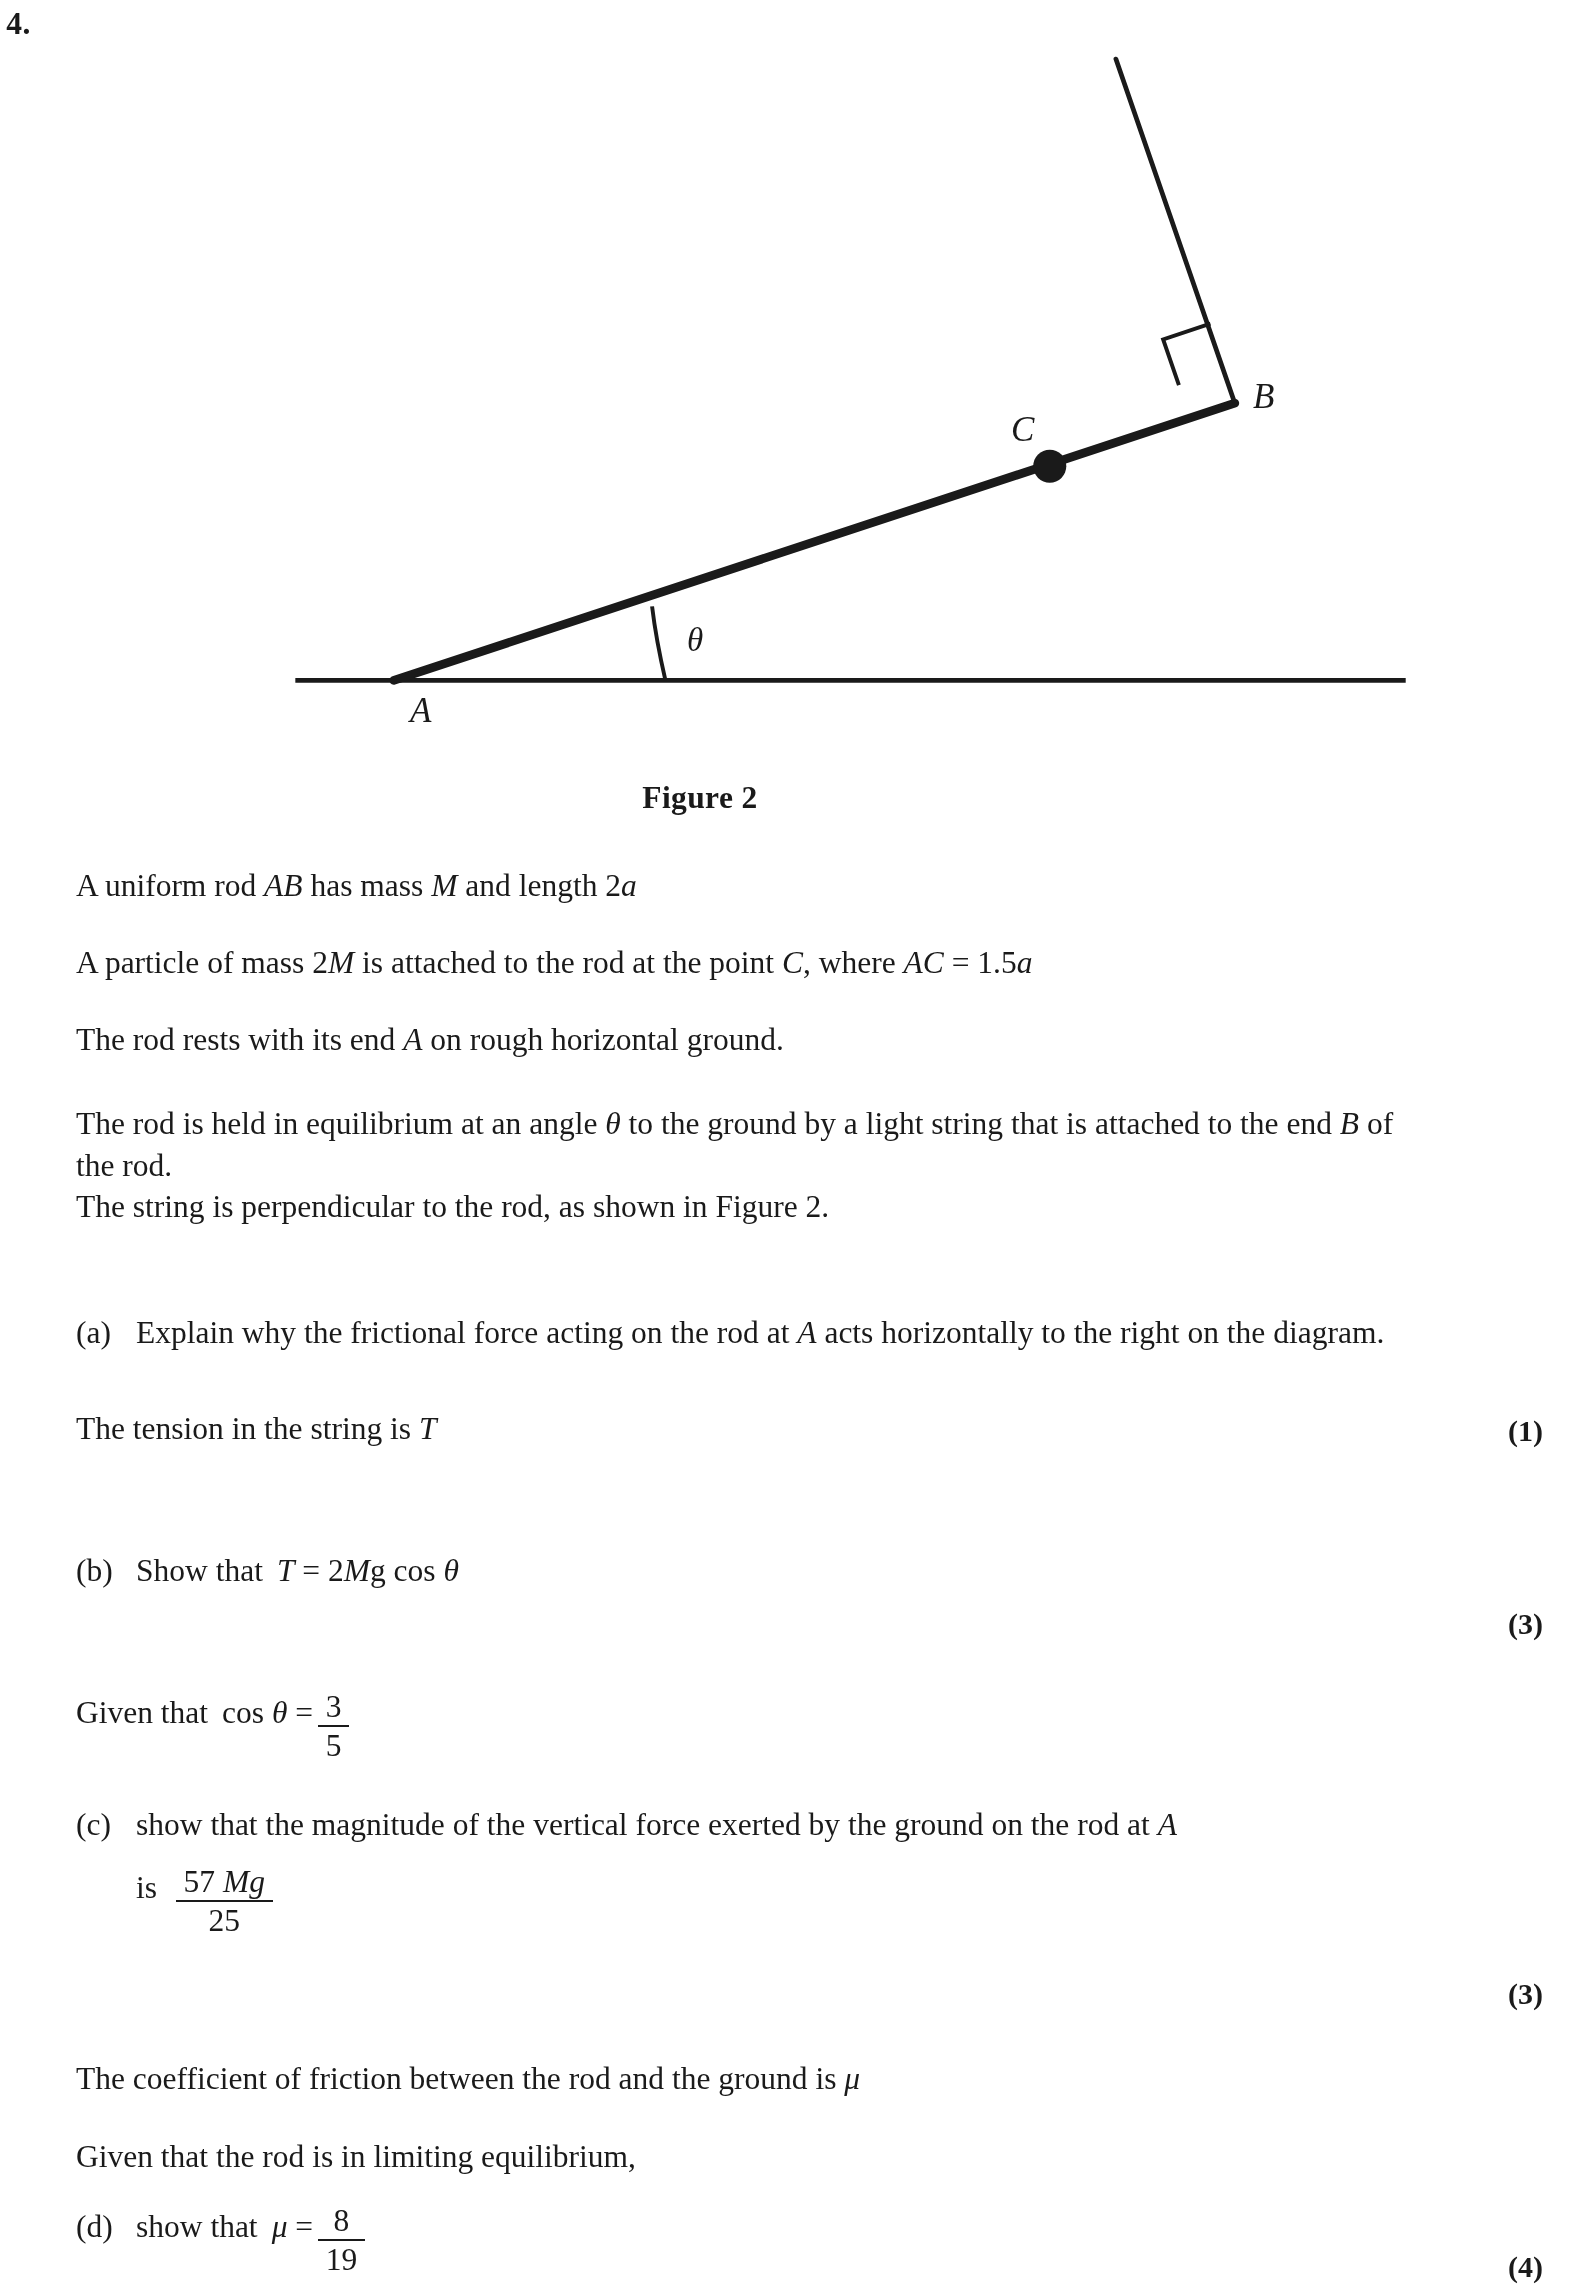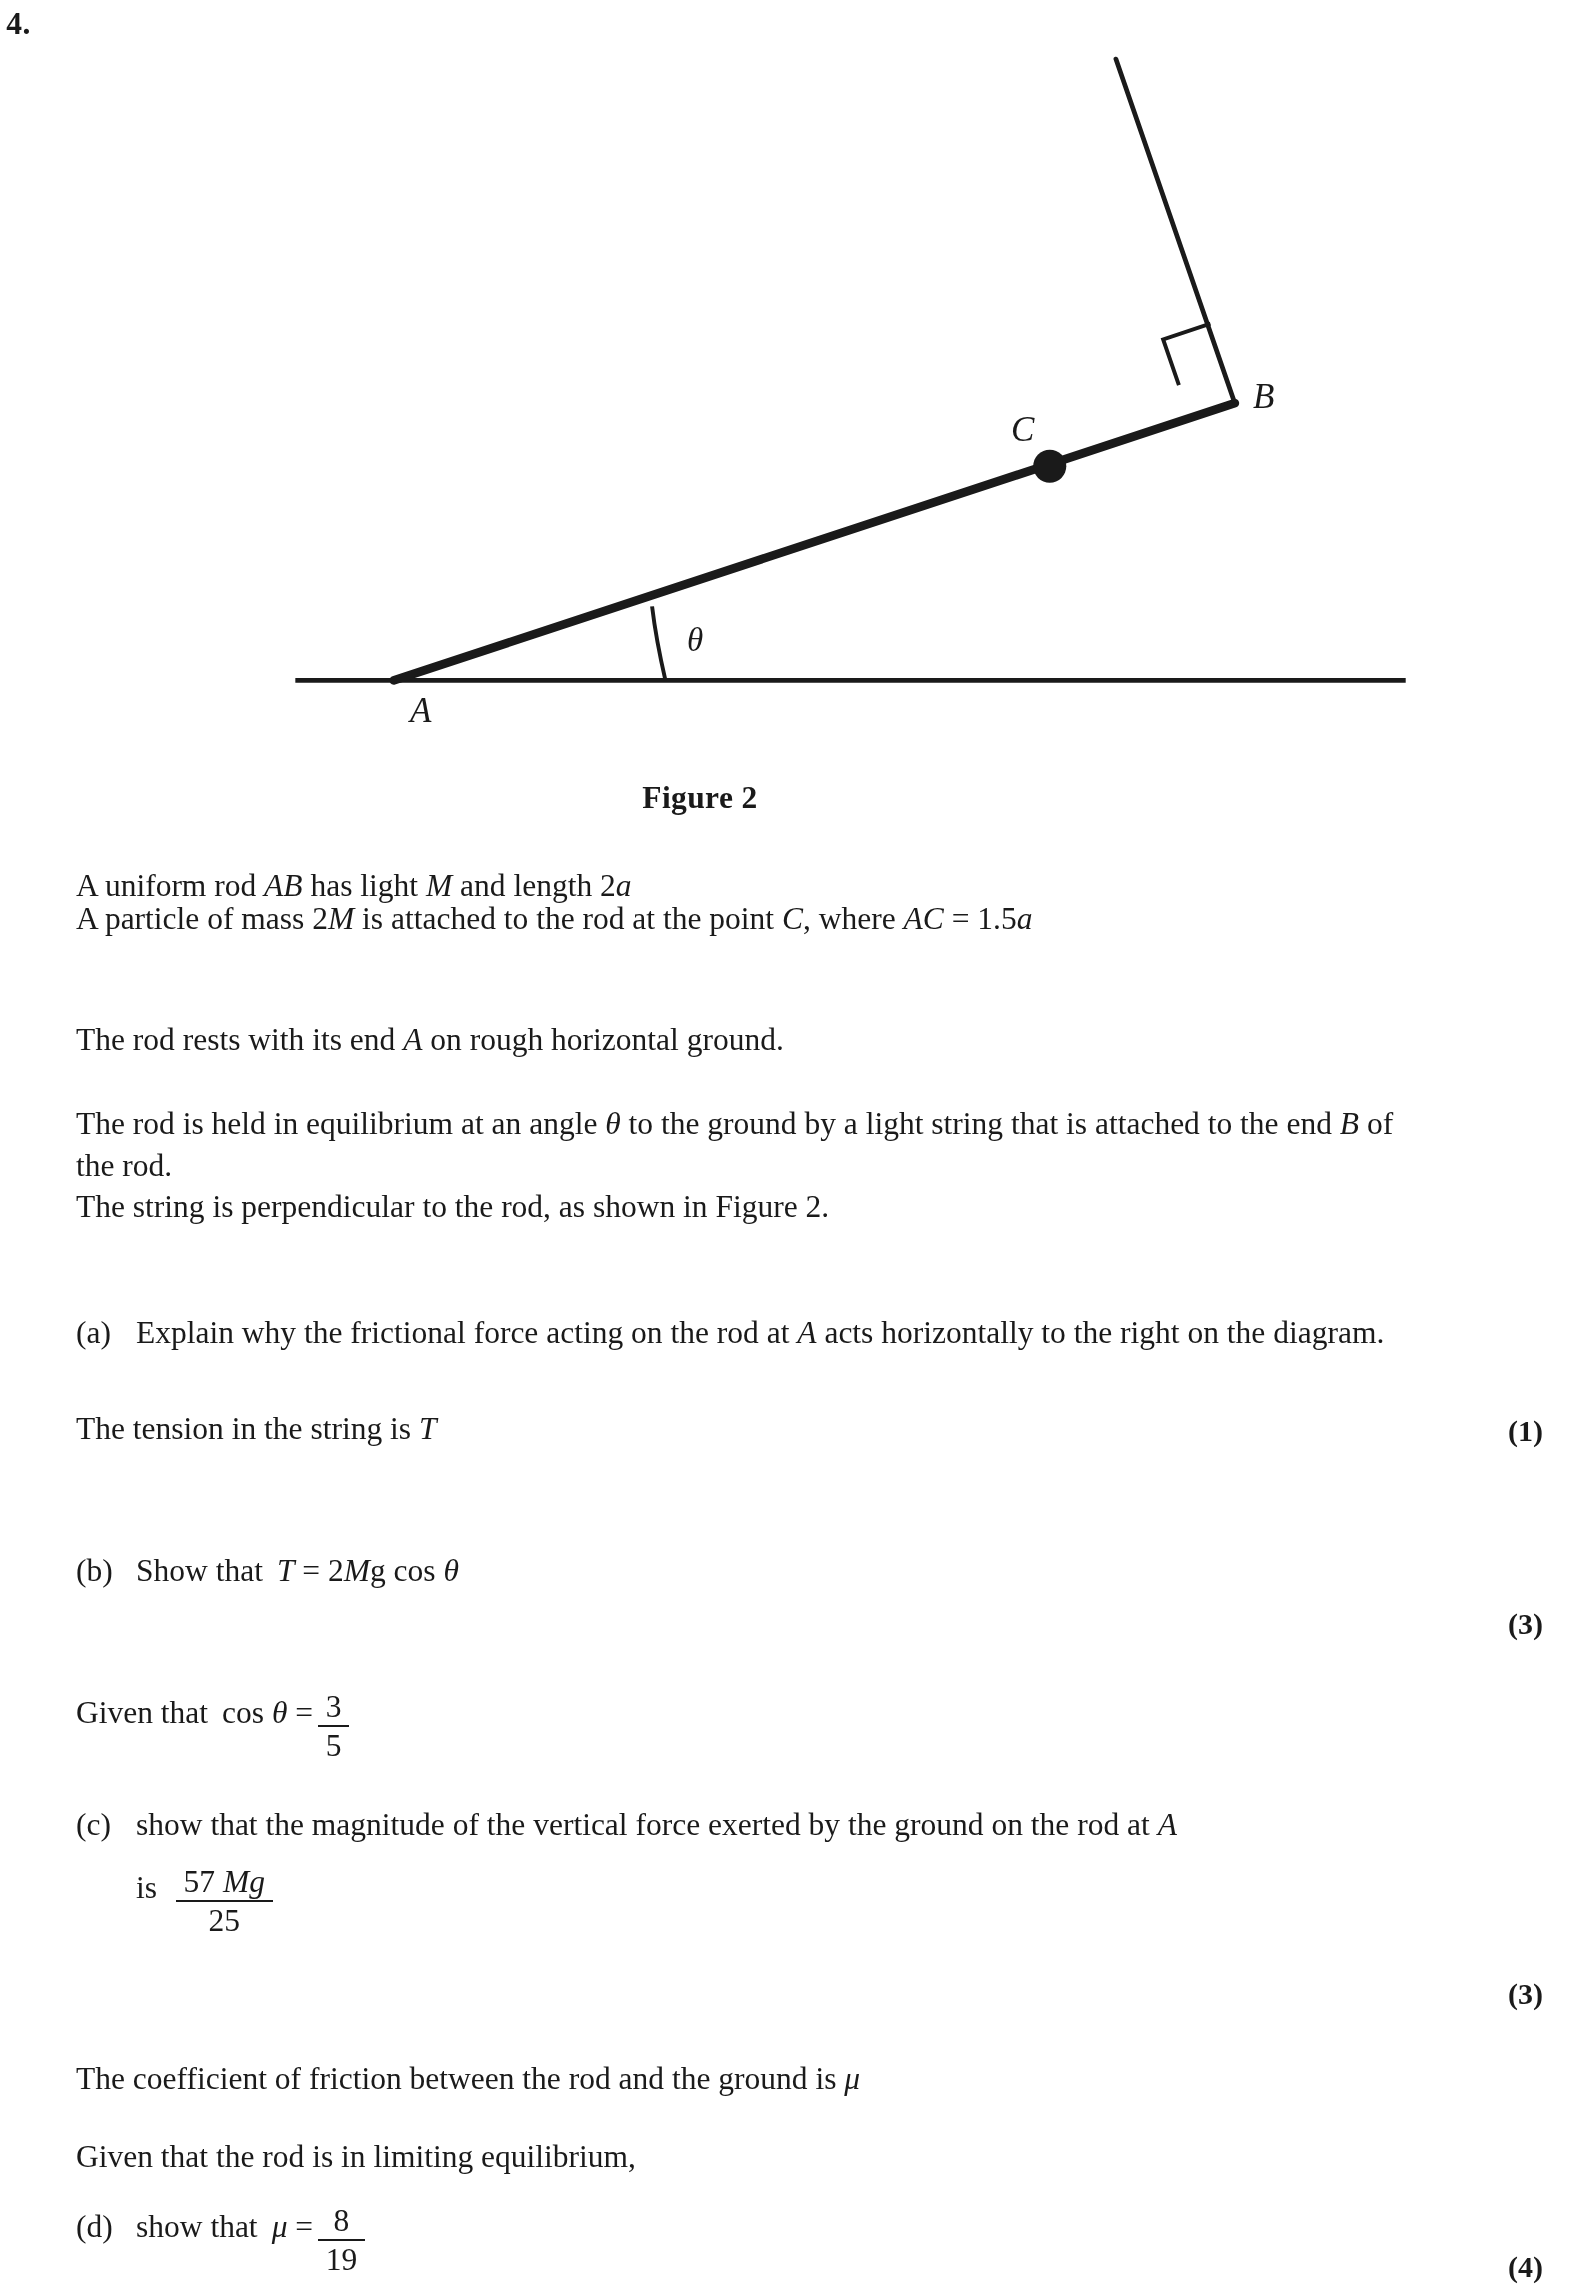--- a/index.html
+++ b/index.html
@@ -152,24 +152,24 @@
 
     <span class="diagram-label" id="label-A">A</span>
     <span class="diagram-label" id="label-B">B</span>
     <span class="diagram-label" id="label-C">C</span>
     <span class="diagram-label" id="label-theta">θ</span>
   </div>
 
   <div class="figure-caption">Figure 2</div>
 
   <div class="para body-left" style="top:865px;">
-    <span class="mup">A uniform rod </span><span class="mi">AB</span><span class="mup"> has light </span><span class="mi">M</span><span class="mup"> and length 2</span><span class="mi">a</span>
-  </div>
-
-  <div class="para body-left" style="top:898px;">
+    <span class="mup">A uniform rod </span><span class="mi">AB</span><span class="mup"> has mass </span><span class="mi">M</span><span class="mup"> and length 2</span><span class="mi">a</span>
+  </div>
+
+  <div class="para body-left" style="top:942px;">
     <span class="mup">A particle of mass 2</span><span class="mi">M</span><span class="mup"> is attached to the rod at the point </span><span class="mi">C</span><span class="mup">, where </span><span class="mi">AC</span><span class="mup"> = 1.5</span><span class="mi">a</span>
   </div>
 
   <div class="para body-left" style="top:1019px;">
     <span class="mup">The rod rests with its end </span><span class="mi">A</span><span class="mup"> on rough horizontal ground.</span>
   </div>
 
   <div class="para body-left wide" style="top:1103px; width:1323px;">
     <span class="mup">The rod is held in equilibrium at an angle </span><span class="mi">θ</span><span class="mup"> to the ground by a light string that is attached to the end </span><span class="mi">B</span><span class="mup"> of the rod.</span>
   </div>

